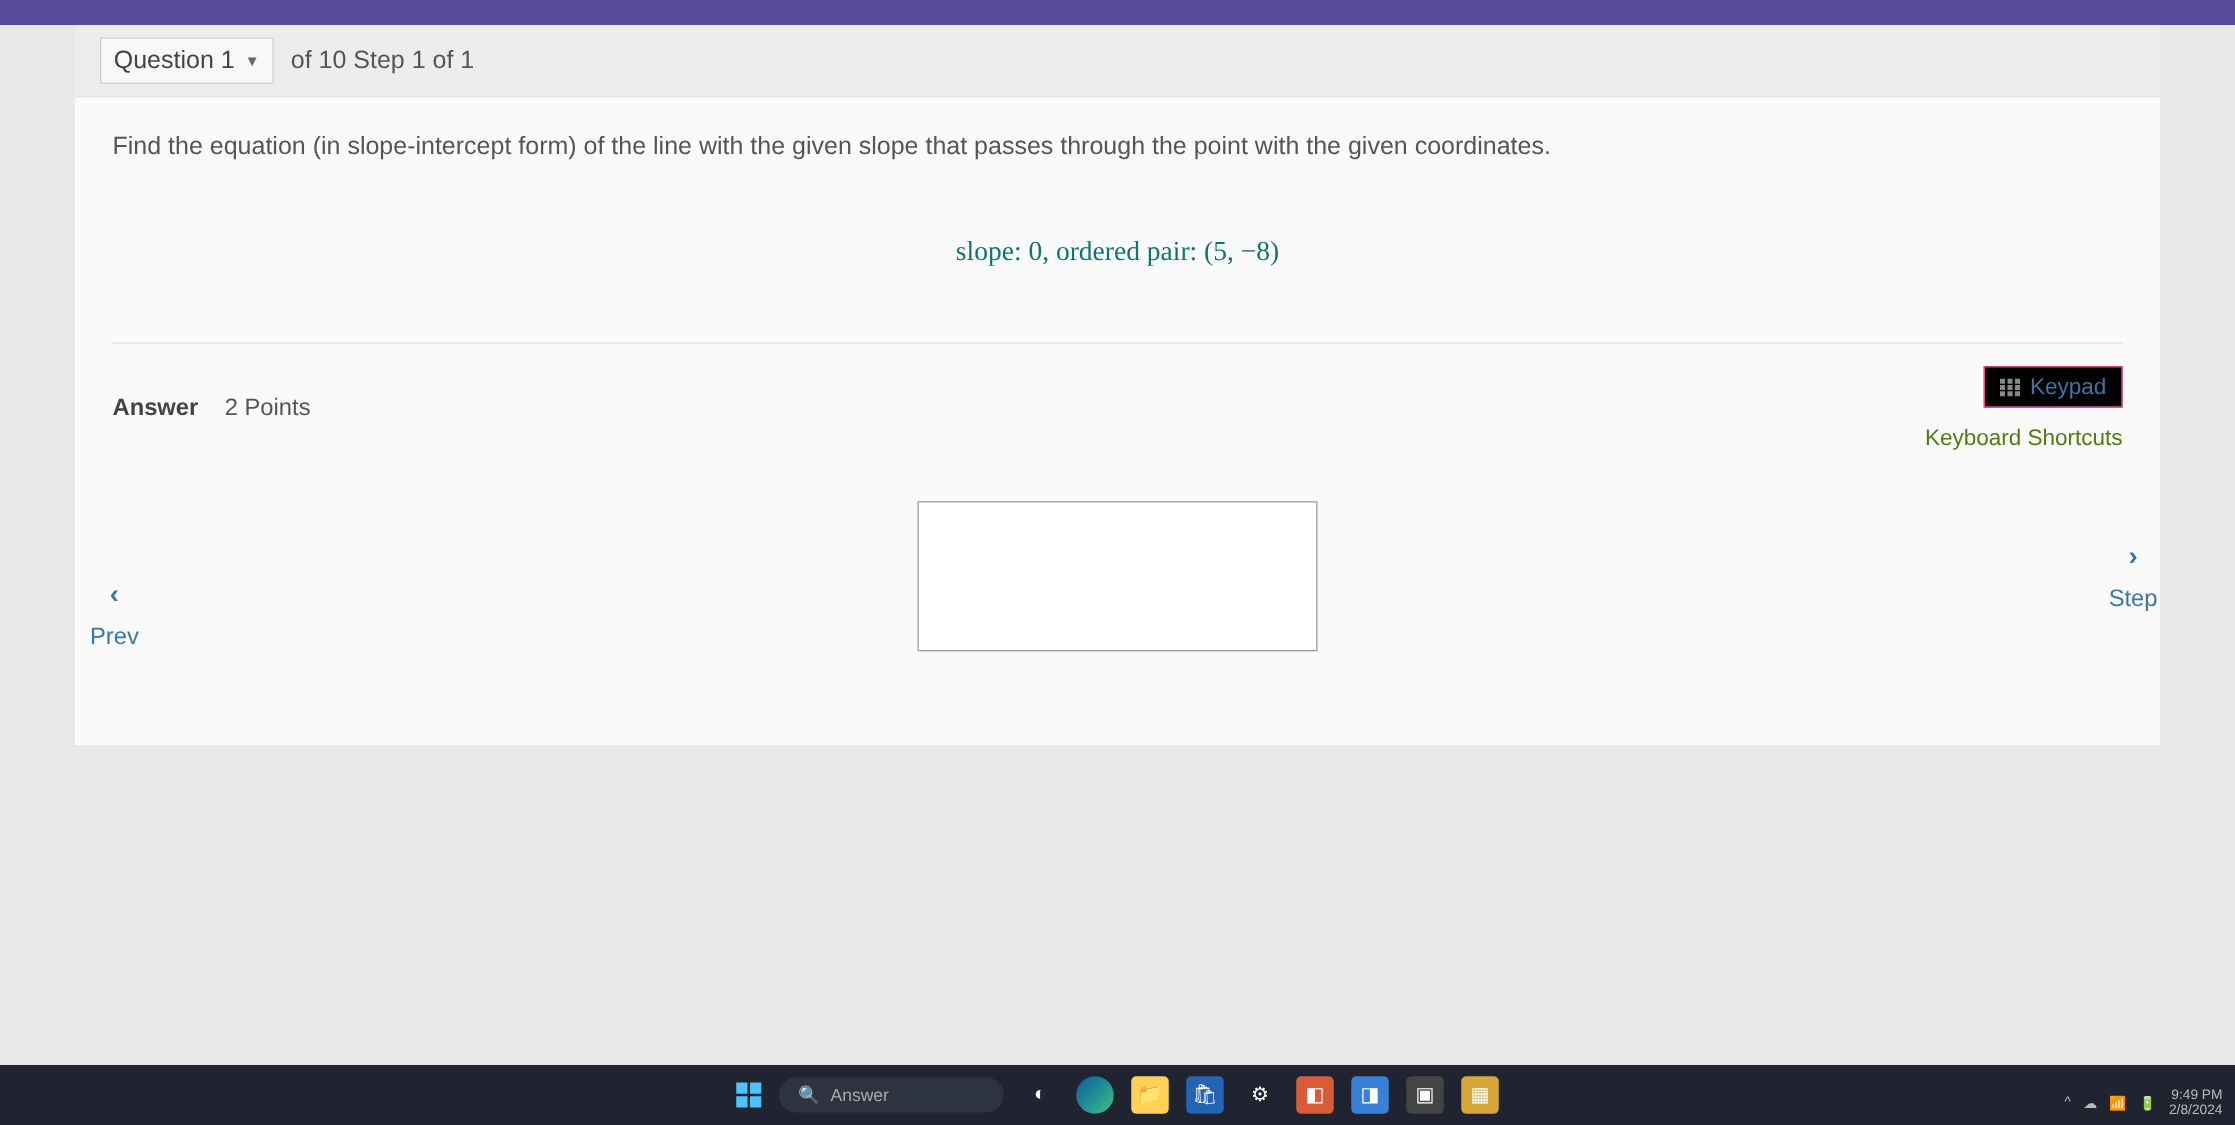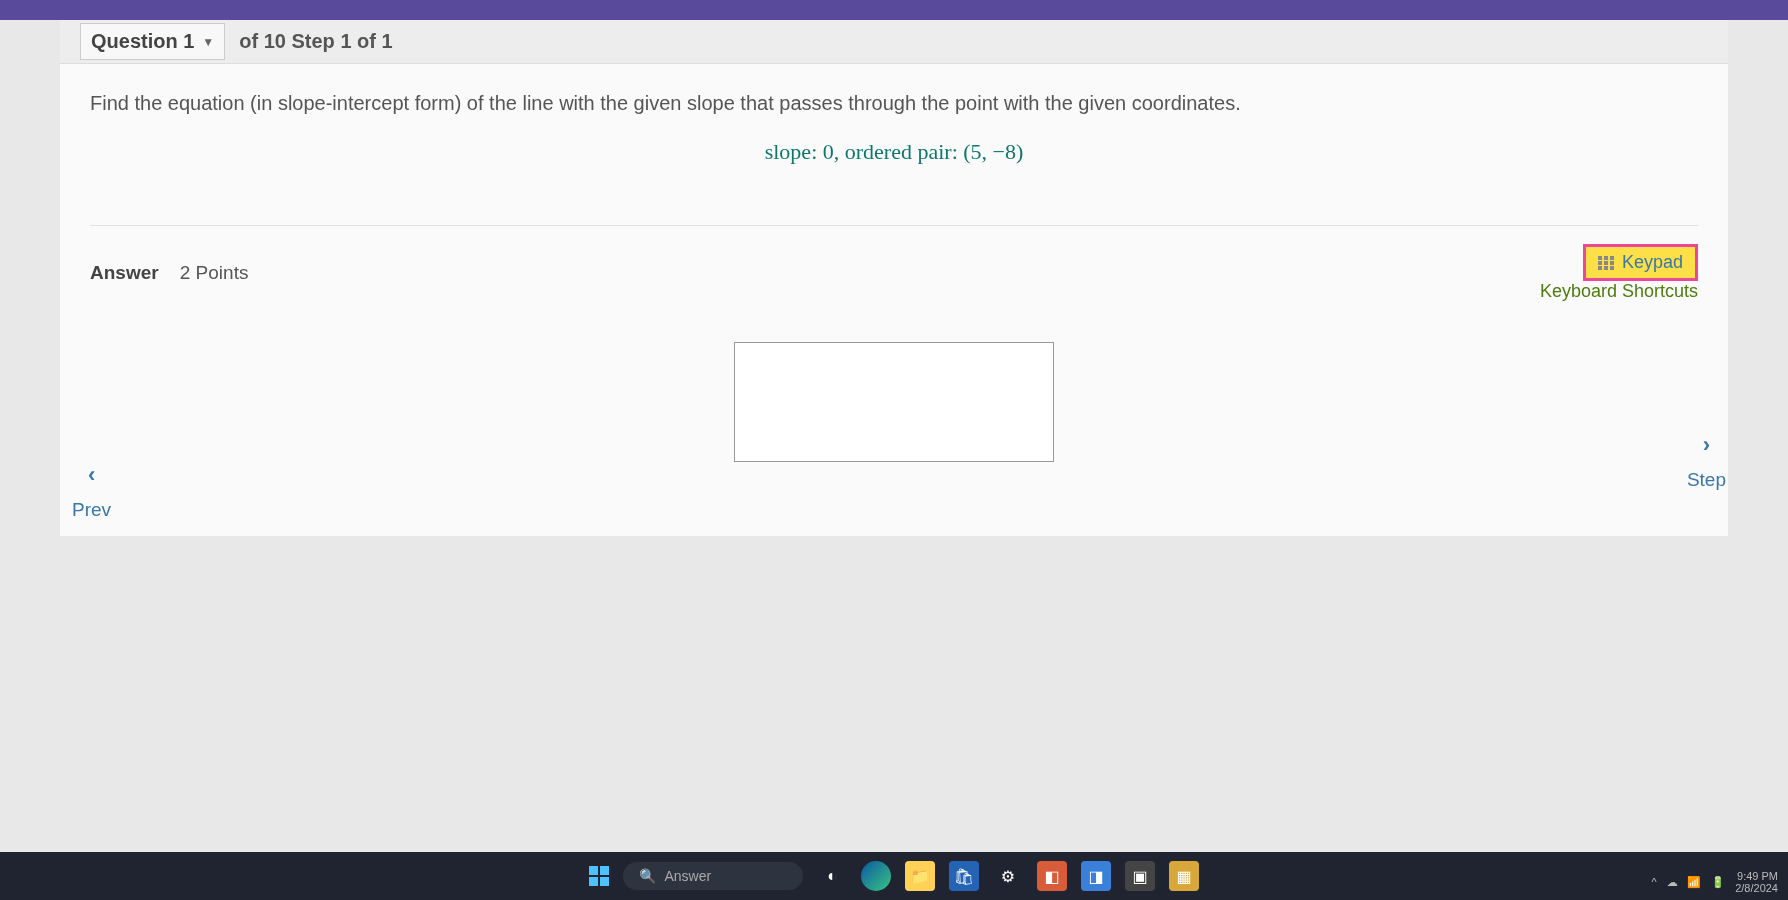--- a/index.html
+++ b/index.html
@@ -19,25 +19,24 @@
   .main {
     margin: 0 60px;
     background: #f5f5f5;
     position: relative;
   }
   .qheader {
     display: flex;
     align-items: center;
     background: #ededed;
     border-bottom: 1px solid #ddd;
-    height: 44px;
+    height: 58px;
     padding: 0 20px;
     font-size: 20px;
     color: #555;
-    font-weight: bold;
   }
   .qdropdown {
     display: inline-flex;
     align-items: center;
     padding: 6px 10px;
     border: 1px solid #ccc;
     background: #f8f8f8;
     margin-right: 14px;
     cursor: pointer;
     color: #444;
@@ -72,21 +71,21 @@
     top: 9px; left: -4px;
     transform: rotate(-45deg);
   }
   .content {
     padding: 28px 30px 10px 30px;
     background: #fafafa;
   }
   .prompt {
     font-size: 20px;
     color: #555;
-    margin-bottom: 24px;
+    margin-bottom: 59px;
   }
   .mathline {
     text-align: center;
     font-size: 22px;
     color: #0f766e;
     font-family: Georgia, 'Times New Roman', serif;
     margin-bottom: 60px;
   }
   .mathline .num { font-family: Georgia, serif; }
   .answer-row {
@@ -103,26 +102,26 @@
   }
   .answer-left b { font-weight: 600; color:#444; }
   .answer-right {
     text-align: right;
     font-size: 18px;
   }
   .keypad-btn {
     display: inline-flex;
     align-items: center;
     gap: 8px;
-    border: 3px solid #ec4899;
-    background: #fde047;
+    border: 1px solid #ec4899;
+    background: #000000;
     padding: 5px 12px;
     color: #3a77a8;
     cursor: pointer;
-    margin-bottom: 0;
+    margin-bottom: 14px;
   }
   .keypad-icon {
     width: 16px; height: 14px;
     display: inline-block;
     background:
       linear-gradient(#888,#888) 0 0/4px 4px no-repeat,
       linear-gradient(#888,#888) 6px 0/4px 4px no-repeat,
       linear-gradient(#888,#888) 12px 0/4px 4px no-repeat,
       linear-gradient(#888,#888) 0 5px/4px 4px no-repeat,
       linear-gradient(#888,#888) 6px 5px/4px 4px no-repeat,

